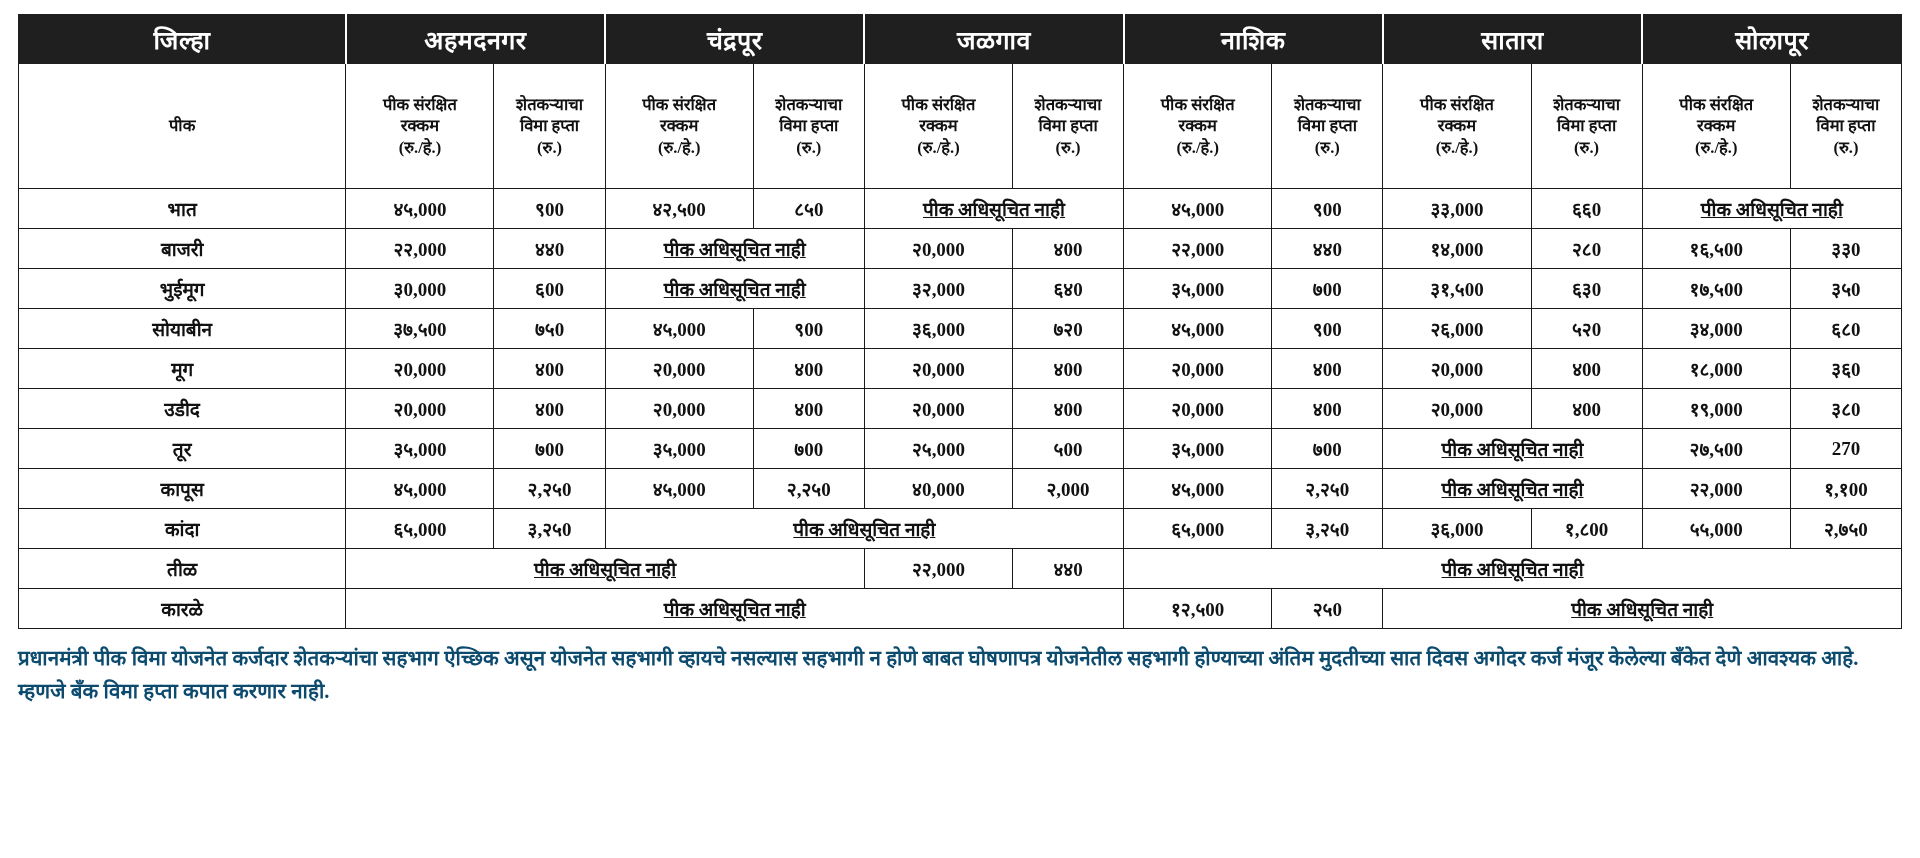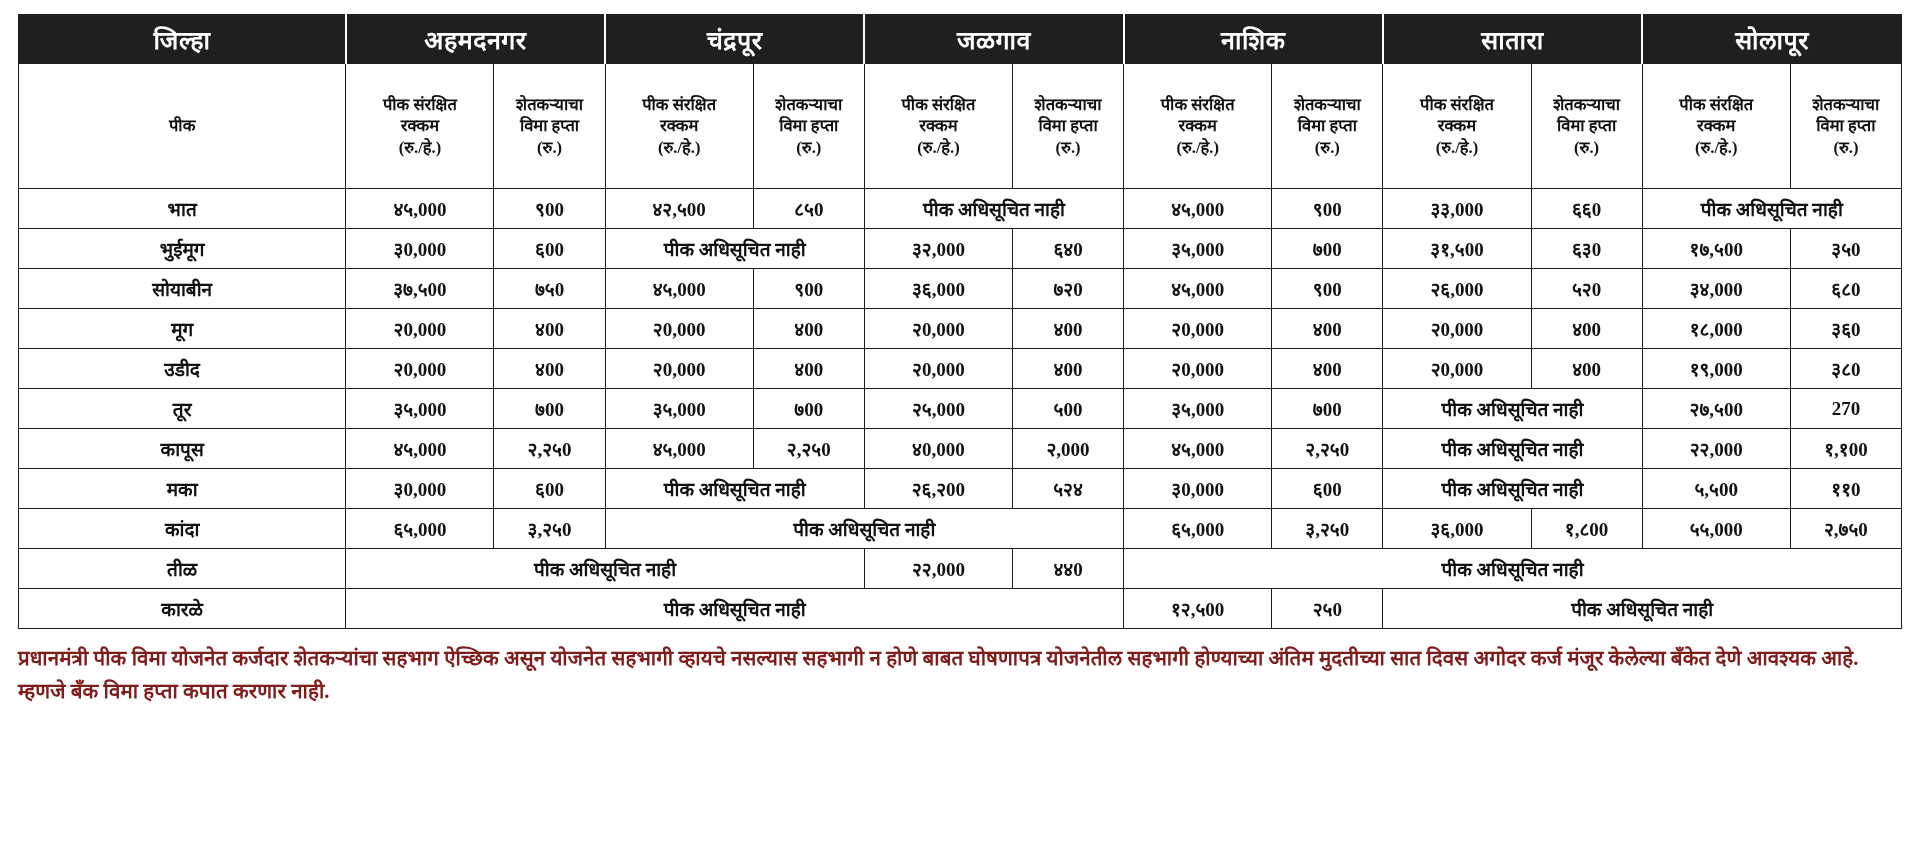--- a/index.html
+++ b/index.html
@@ -74,33 +74,34 @@
     height: 35px;
     padding: 2px 3px;
     white-space: nowrap;
   }
   td.crop-name {
     font-size: 19.5px;
     font-family: Liberation Mono, monospace;
   }
   td.na {
     font-size: 19px;
+    text-decoration: underline;
   }
 
   
   col.c-crop   { width: 327px; }
   col.c-amount { width: 148px; }
   col.c-prem   { width: 111px; }
 
   .footnote {
     margin-top: 13px;
     font-size: 20.5px;
     line-height: 1.62;
     font-weight: 700;
-    color: #7f1d1d;
+    color: #0c4a6e;
     letter-spacing: 0.1px;
     width: 1884px;
     text-align: left;
   }
 </style>
 </head>
 <body>
 
 <div class="page">
 
@@ -208,20 +209,34 @@
           <td>४२,५00</td>
           <td>८५0</td>
           <td class="na" colspan="2">पीक अधिसूचित नाही</td>
           <td>४५,000</td>
           <td>९00</td>
           <td>३३,000</td>
           <td>६६0</td>
           <td class="na" colspan="2">पीक अधिसूचित नाही</td>
         </tr>
         <tr class="data-row">
+          <td class="crop-name">बाजरी</td>
+          <td>२२,000</td>
+          <td>४४0</td>
+          <td class="na" colspan="2">पीक अधिसूचित नाही</td>
+          <td>२0,000</td>
+          <td>४00</td>
+          <td>२२,000</td>
+          <td>४४0</td>
+          <td>१४,000</td>
+          <td>२८0</td>
+          <td>१६,५00</td>
+          <td>३३0</td>
+        </tr>
+        <tr class="data-row">
           <td class="crop-name">भुईमूग</td>
           <td>३0,000</td>
           <td>६00</td>
           <td class="na" colspan="2">पीक अधिसूचित नाही</td>
           <td>३२,000</td>
           <td>६४0</td>
           <td>३५,000</td>
           <td>७00</td>
           <td>३१,५00</td>
           <td>६३0</td>
@@ -293,33 +308,20 @@
           <td>२,२५0</td>
           <td>४५,000</td>
           <td>२,२५0</td>
           <td>४0,000</td>
           <td>२,000</td>
           <td>४५,000</td>
           <td>२,२५0</td>
           <td class="na" colspan="2">पीक अधिसूचित नाही</td>
           <td>२२,000</td>
           <td>१,१00</td>
-        </tr>
-        <tr class="data-row">
-          <td class="crop-name">मका</td>
-          <td>३0,000</td>
-          <td>६00</td>
-          <td class="na" colspan="2">पीक अधिसूचित नाही</td>
-          <td>२६,२00</td>
-          <td>५२४</td>
-          <td>३0,000</td>
-          <td>६00</td>
-          <td class="na" colspan="2">पीक अधिसूचित नाही</td>
-          <td>५,५00</td>
-          <td>११0</td>
         </tr>
         <tr class="data-row">
           <td class="crop-name">कांदा</td>
           <td>६५,000</td>
           <td>३,२५0</td>
           <td class="na" colspan="4">पीक अधिसूचित नाही</td>
           <td>६५,000</td>
           <td>३,२५0</td>
           <td>३६,000</td>
           <td>१,८00</td>

